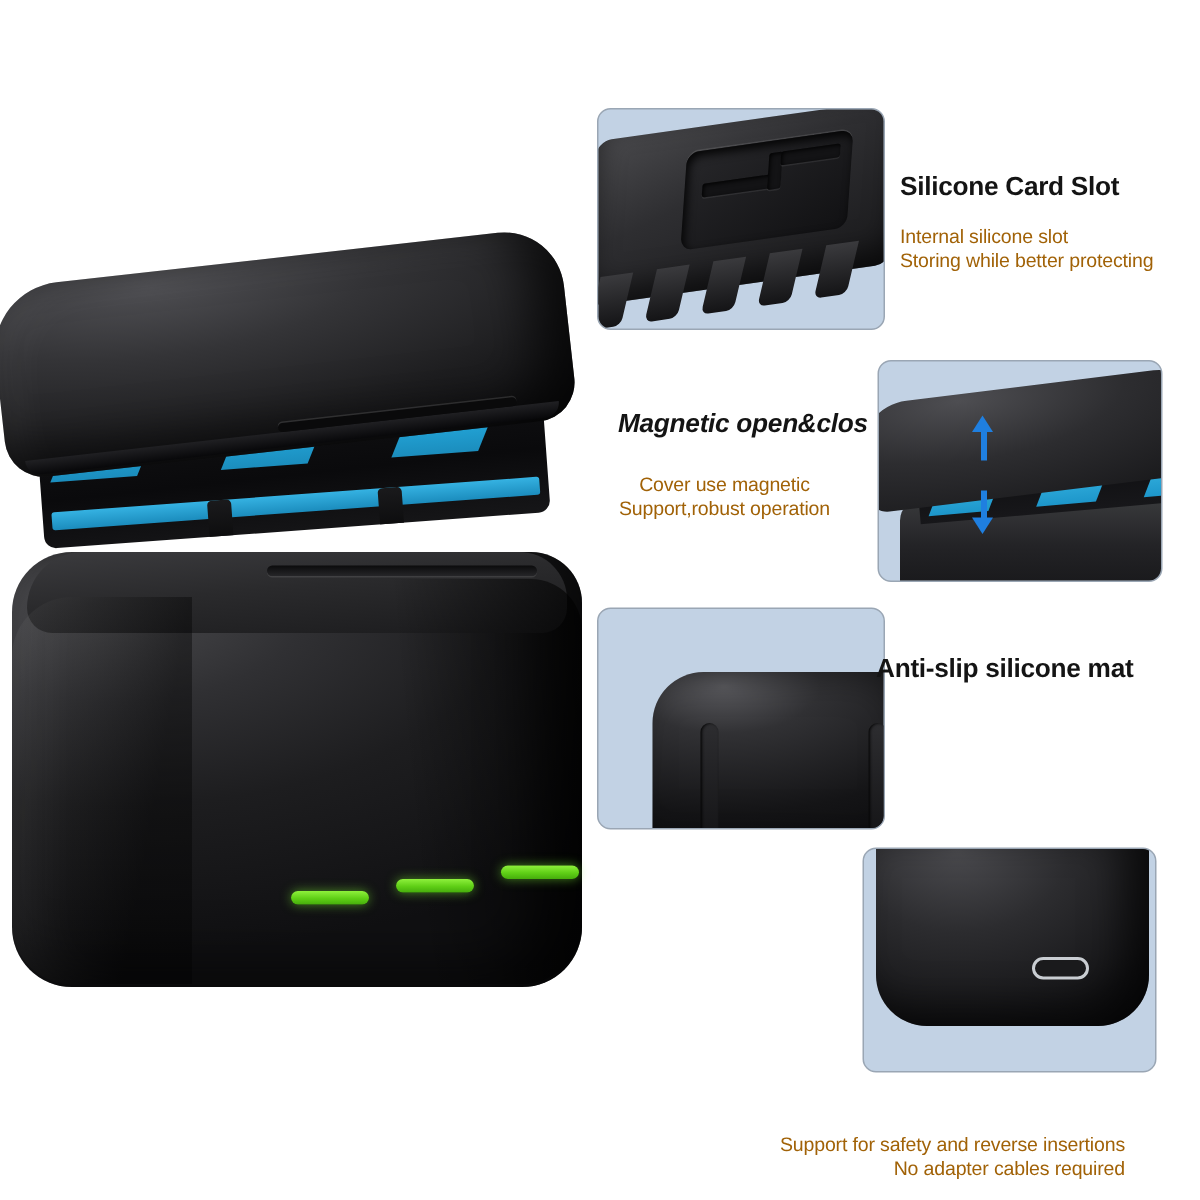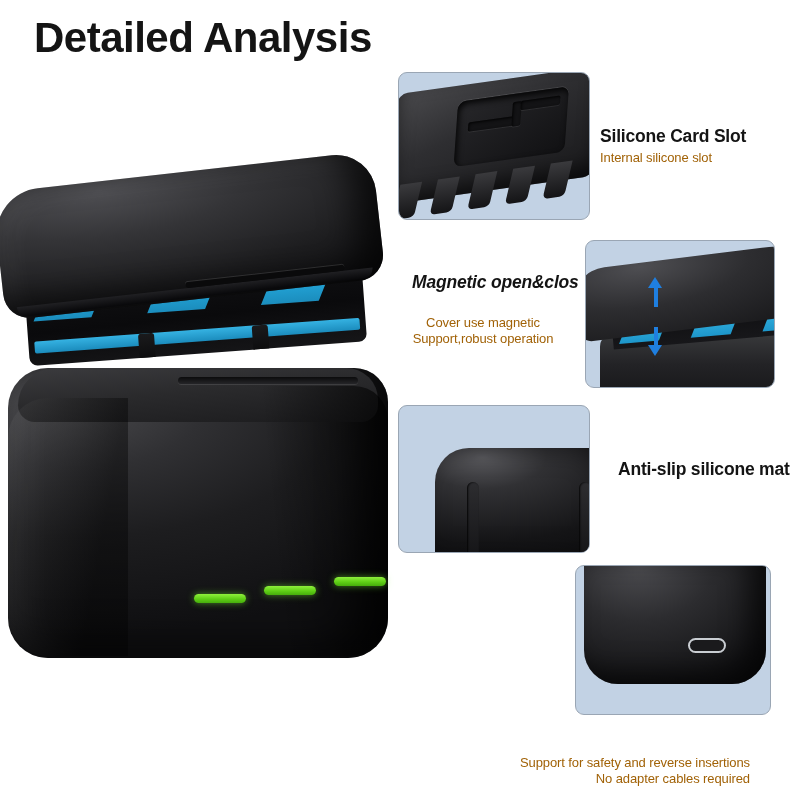--- a/index.html
+++ b/index.html
@@ -346,21 +346,20 @@
     background: #1a1a1c;
     border: 2px solid #c9cdd2;
     box-sizing: border-box;
   }
 </style>
 </head>
 <body>
 
 <div id="page">
 
-  <div id="page-title">Detailed Analysis</div>
 
   <div id="hero">
 
     <div class="body-shell">
       <div class="body-top-face"></div>
       <div class="seam"></div>
       <div class="body-left-shade"></div>
       <div class="body-right-shade"></div>
 
       <div class="led" style="left:186px; top:226px; width:52px;"></div>
@@ -391,23 +390,24 @@
         <div class="tray-slot" style="left:118px; top:24px; width:9px; height:24px;"></div>
         <div class="tray-slot" style="left:126px; top:24px; width:40px; height:9px;"></div>
         <div class="tray-tooth" style="left:6px;"></div>
         <div class="tray-tooth" style="left:44px;"></div>
         <div class="tray-tooth" style="left:82px;"></div>
         <div class="tray-tooth" style="left:120px;"></div>
         <div class="tray-tooth" style="left:158px;"></div>
       </div>
     </div>
   </div>
-  <div class="callout-title" style="left:600px; top:114px;margin-top:12px;">Silicone Card Slot</div>
+  <div class="callout-title" style="left:600px; top:114px;">Silicone Card Slot</div>
   <div class="callout-body" style="left:600px; top:150px;">
     <div>Internal silicone slot</div>
+    <div>Storing while better protecting</div>
   </div>
 
   <div class="panel" style="left:585px; top:240px; width:190px; height:148px;">
     <div class="panel-inner">
       <div class="mag-base"></div>
       <div class="mag-cavity">
         <div class="mag-batt" style="left:12px;"></div>
         <div class="mag-batt" style="left:84px;"></div>
         <div class="mag-batt" style="left:156px;"></div>
       </div>
@@ -425,21 +425,21 @@
   </div>
 
   <div class="panel" style="left:398px; top:405px; width:192px; height:148px;">
     <div class="panel-inner">
       <div class="mat">
         <div class="mat-groove" style="left:32px;"></div>
         <div class="mat-groove" style="left:144px;"></div>
       </div>
     </div>
   </div>
-  <div class="callout-title" style="left:618px; top:435px;margin-top:24px;">Anti-slip silicone mat</div>
+  <div class="callout-title" style="left:584px; top:435px;">Anti-slip silicone mat</div>
 
   <div class="panel" style="left:575px; top:565px; width:196px; height:150px;">
     <div class="panel-inner">
       <div class="tc-body">
         <div class="tc-port"></div>
       </div>
     </div>
   </div>
   <div class="callout-body align-right" style="left:430px; top:755px; width:320px;">
     <div>Support for safety and reverse insertions</div>

